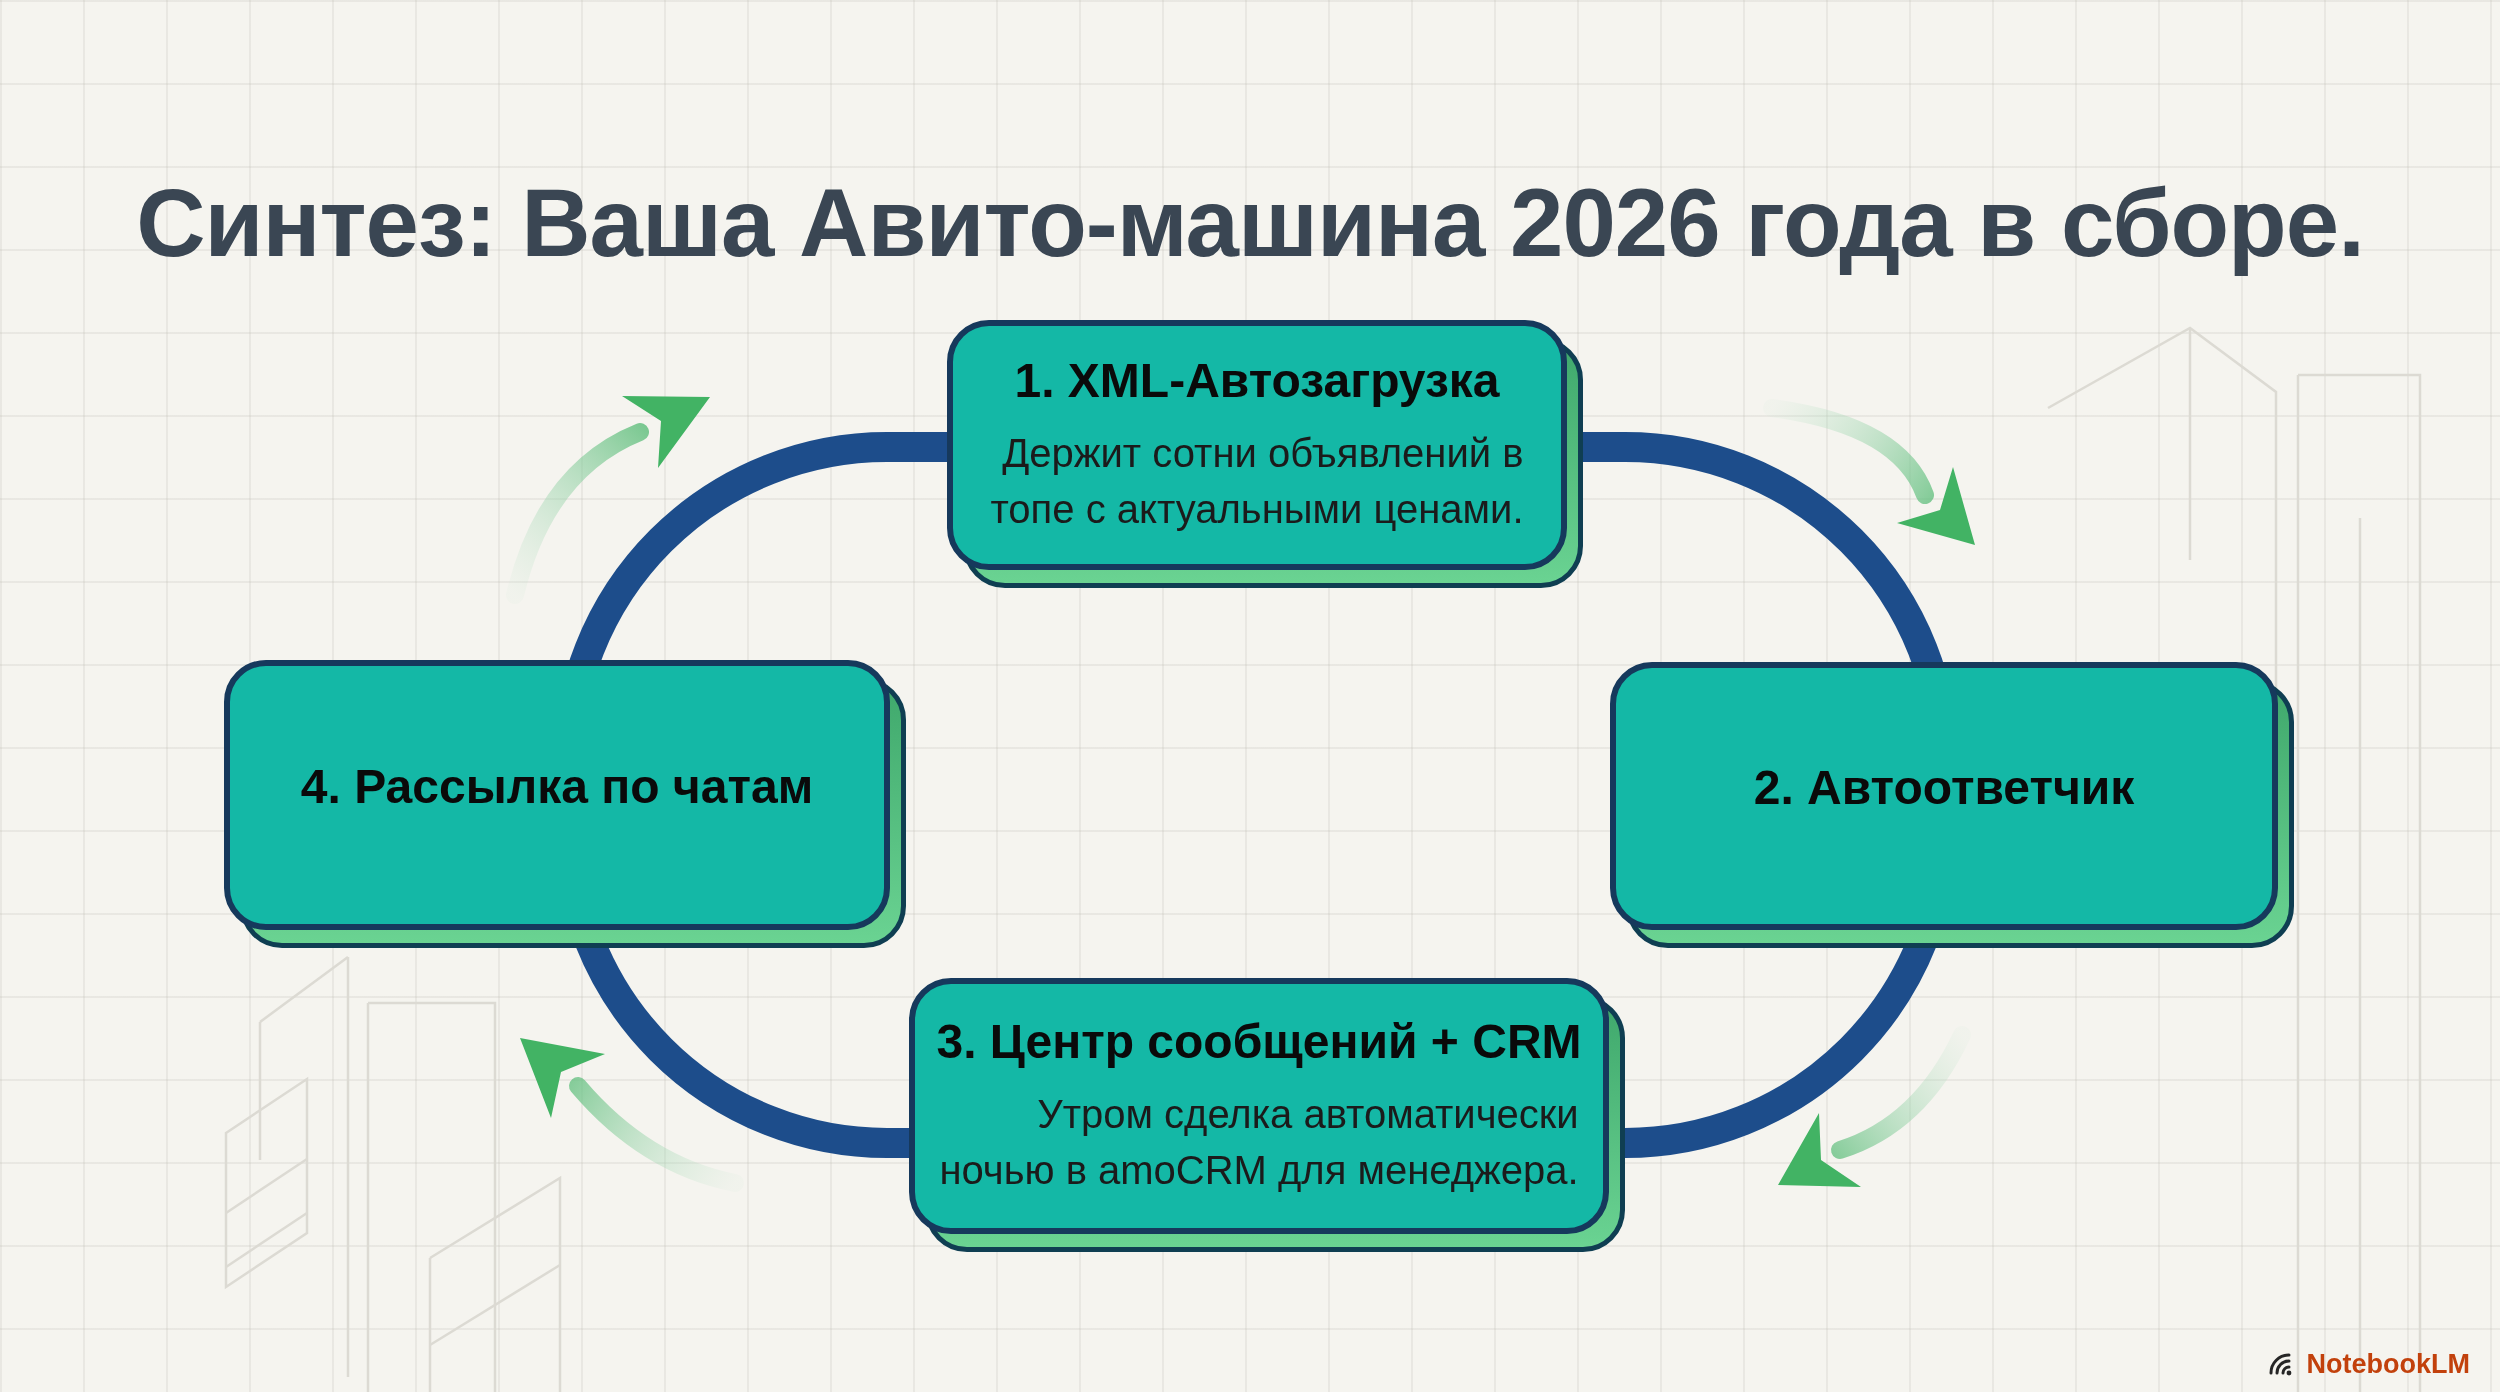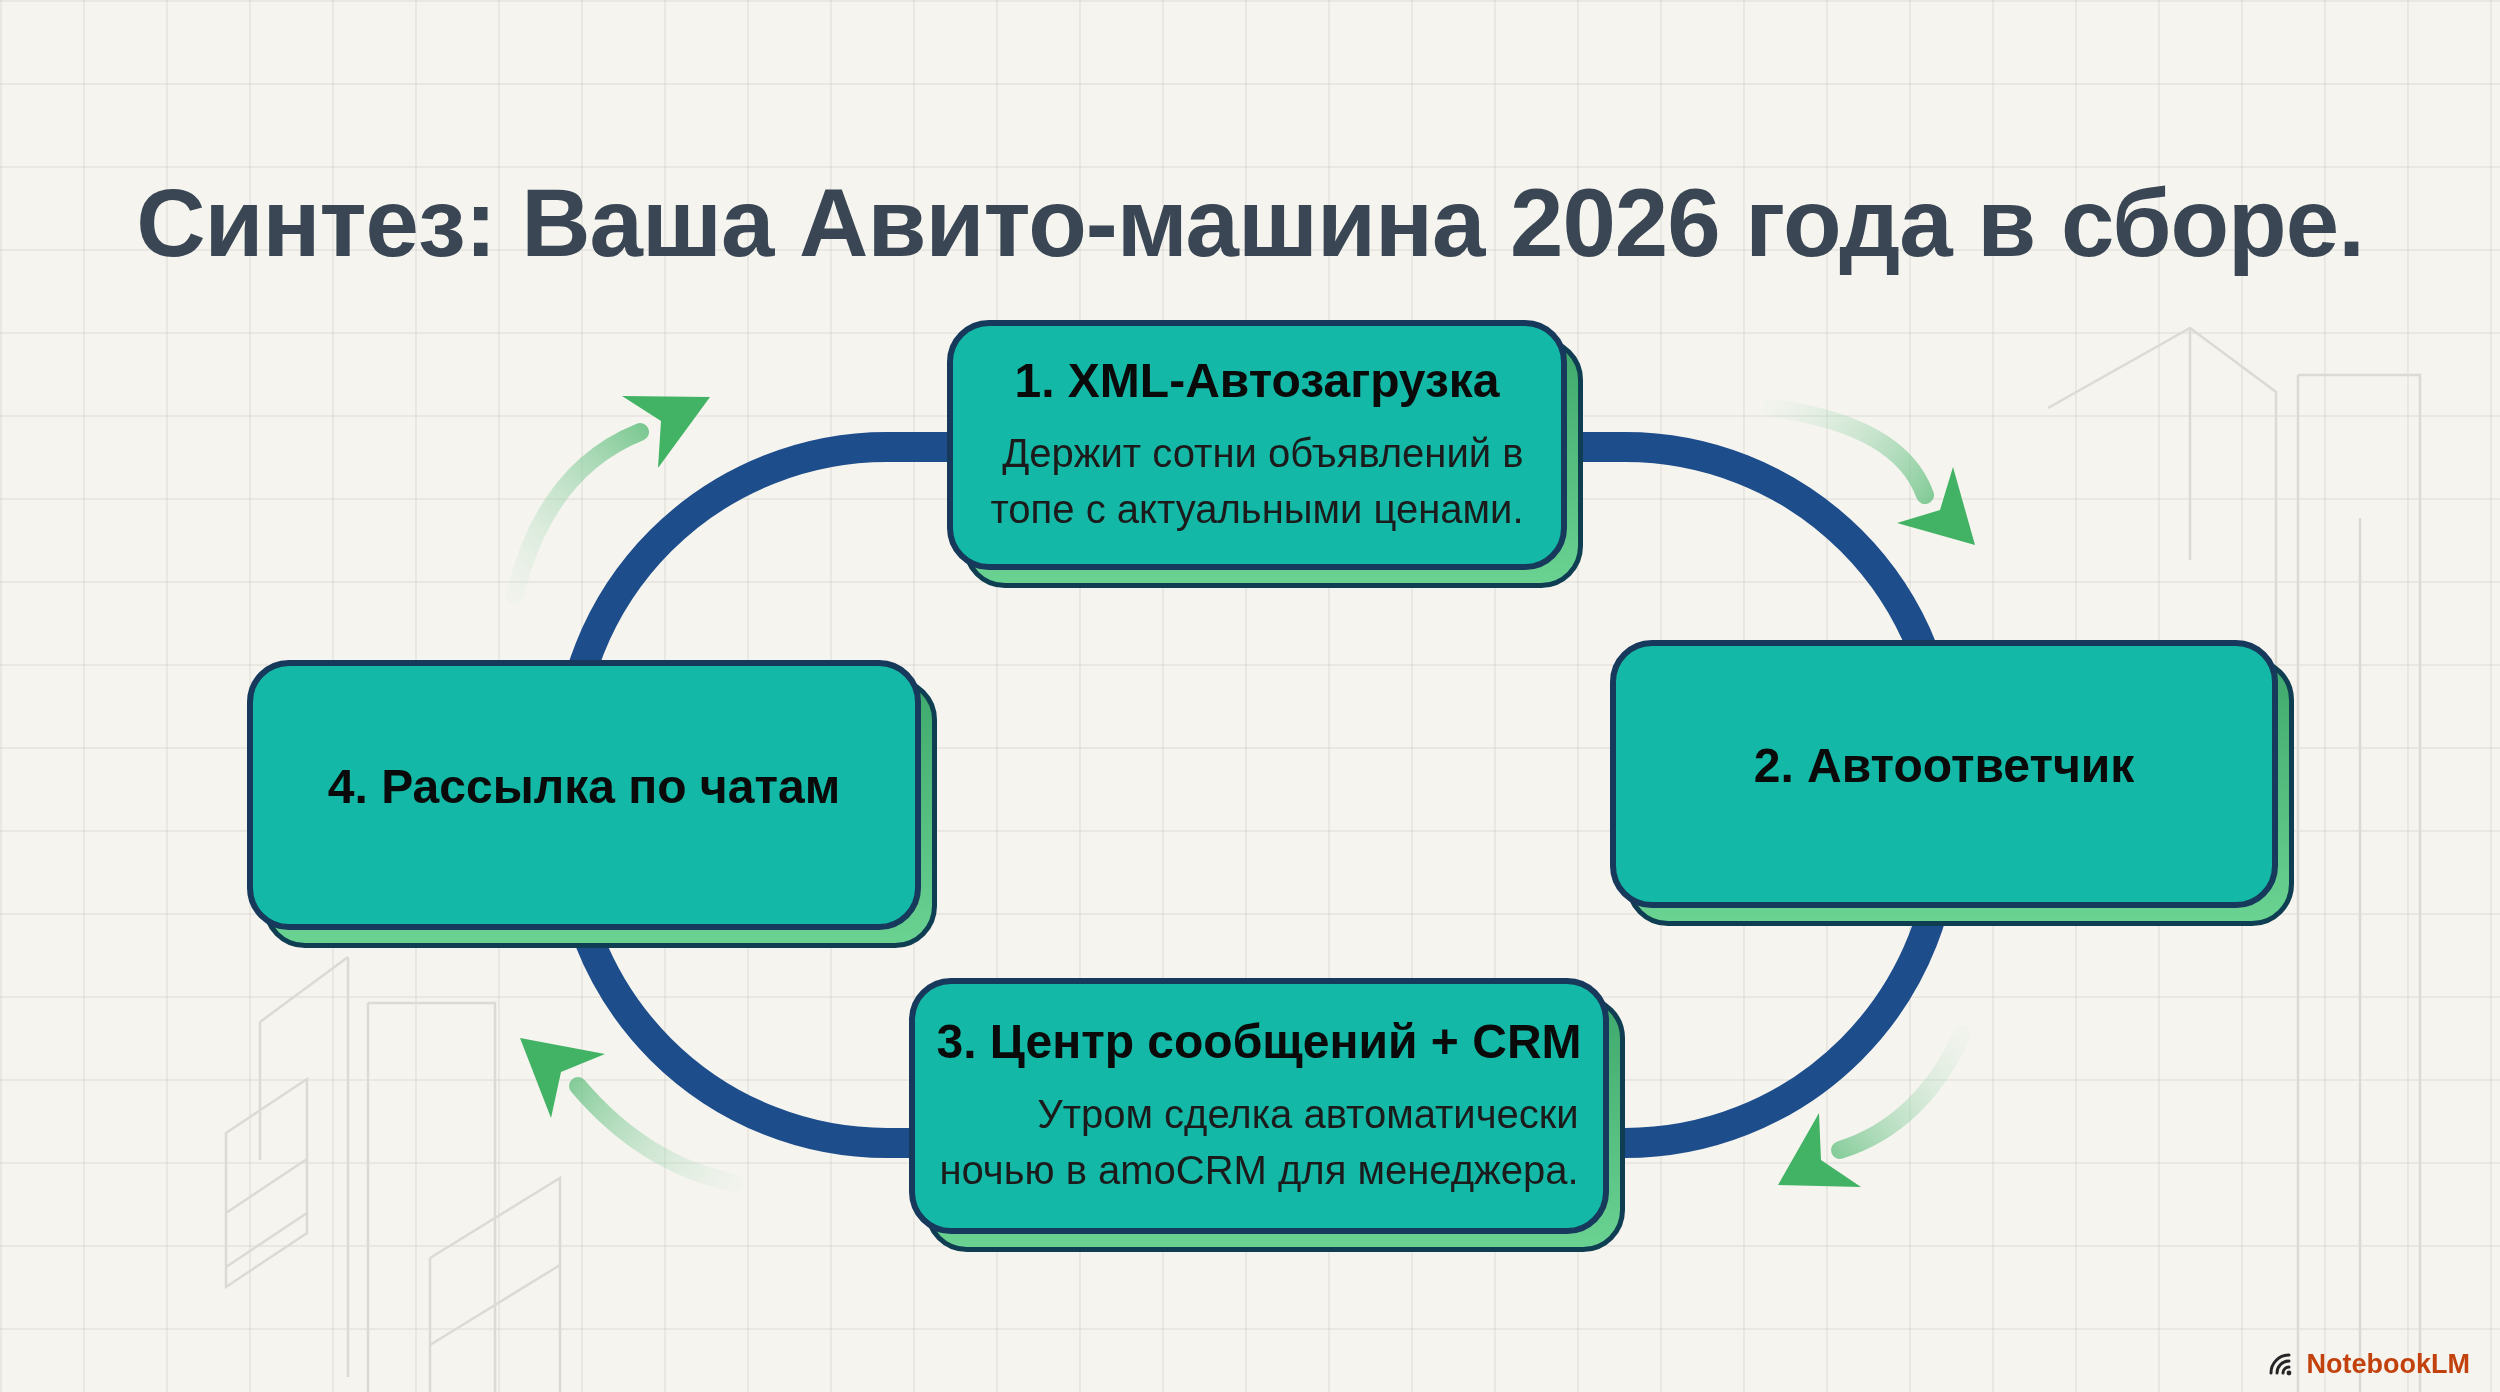--- a/index.html
+++ b/index.html
@@ -113,37 +113,37 @@
 
 <div class="node" style="left:947px;top:320px;width:620px;height:250px;">
   <div class="node-shadow"></div>
   <div class="node-body">
     <div class="node-title">1. XML-Автозагрузка</div>
     <div class="node-desc">Держит сотни объявлений в
 топе с актуальными ценами.</div>
   </div>
 </div>
 
-<div class="node" style="left:1610px;top:640px;width:668px;height:268px;">
+<div class="node" style="left:1610px;top:662px;width:668px;height:268px;">
   <div class="node-shadow"></div>
   <div class="node-body">
     <div class="node-title">2. Автоответчик</div>
   </div>
 </div>
 
 <div class="node" style="left:909px;top:978px;width:700px;height:256px;">
   <div class="node-shadow"></div>
   <div class="node-body">
     <div class="node-title">3. Центр сообщений + CRM</div>
     <div class="node-desc">Утром сделка автоматически
 ночью в amoCRM для менеджера.</div>
   </div>
 </div>
 
-<div class="node" style="left:247px;top:660px;width:666px;height:270px;padding-left:8px;">
+<div class="node" style="left:224px;top:660px;width:666px;height:270px;">
   <div class="node-shadow"></div>
   <div class="node-body">
     <div class="node-title">4. Рассылка по чатам</div>
   </div>
 </div>
 
 <div class="watermark">
   <svg width="32" height="32" viewBox="0 0 32 32">
     <g stroke="#262626" stroke-width="3" fill="none" stroke-linecap="round">
       <path d="M5 25 A 18 18 0 0 1 23 7"></path>

